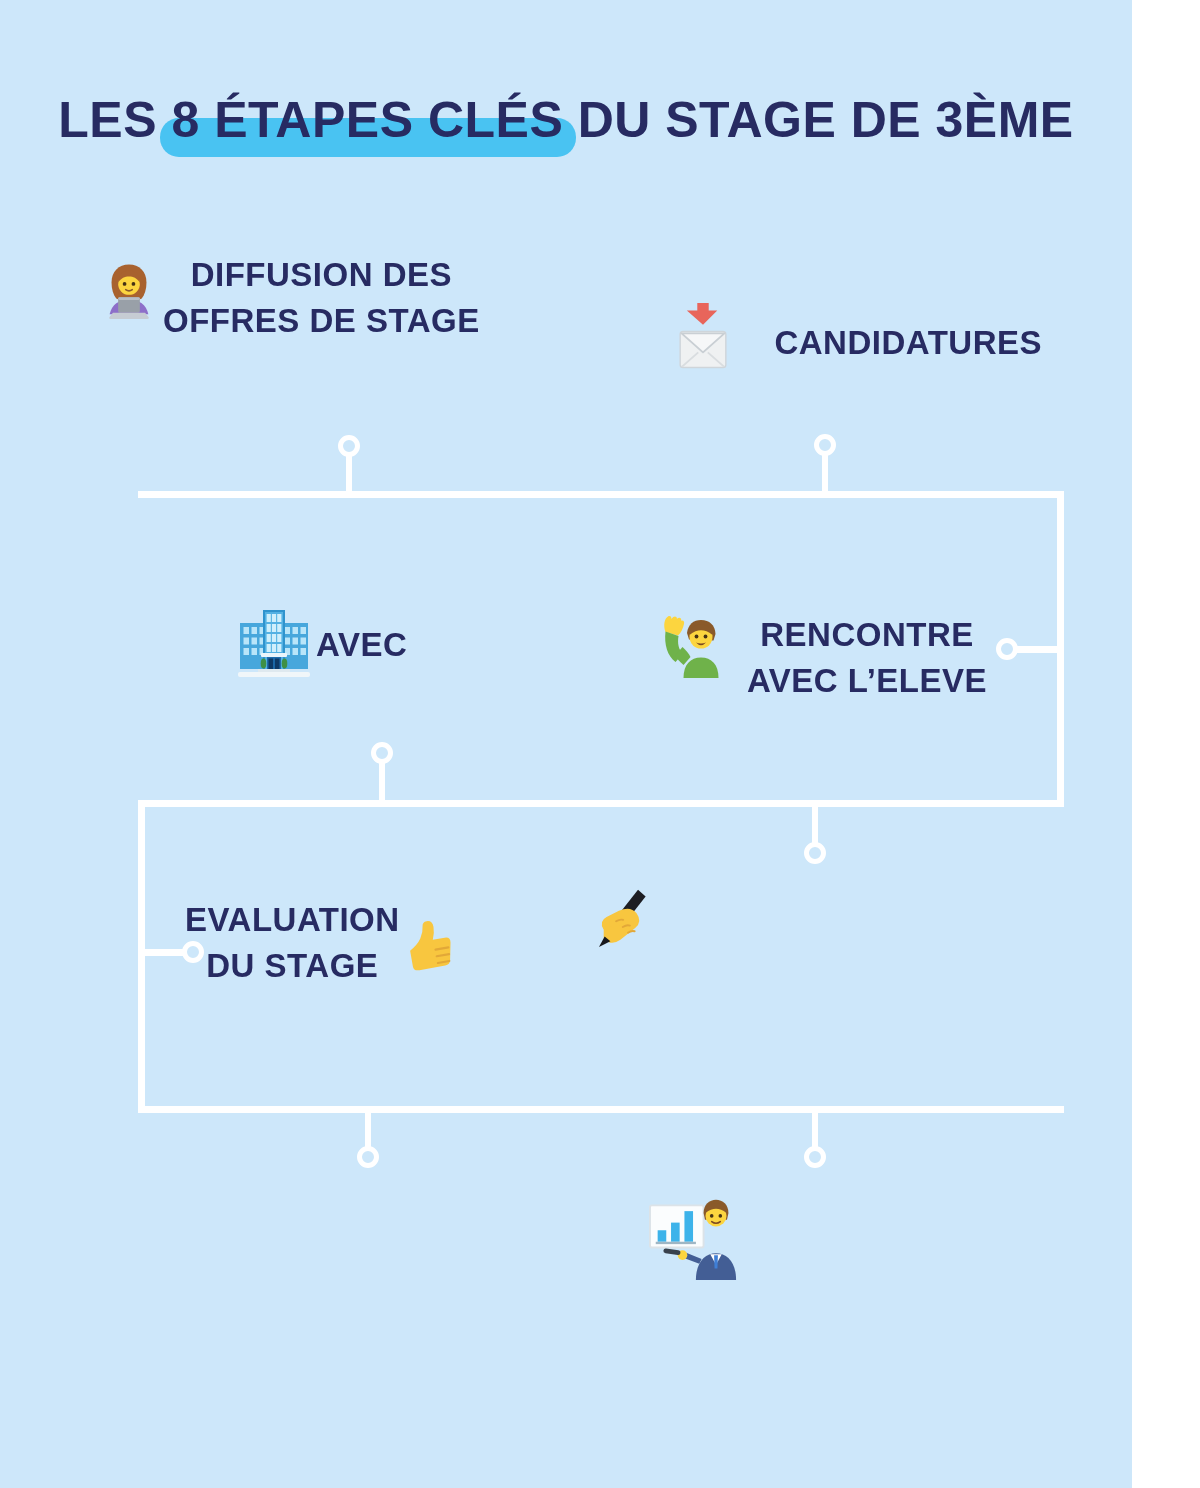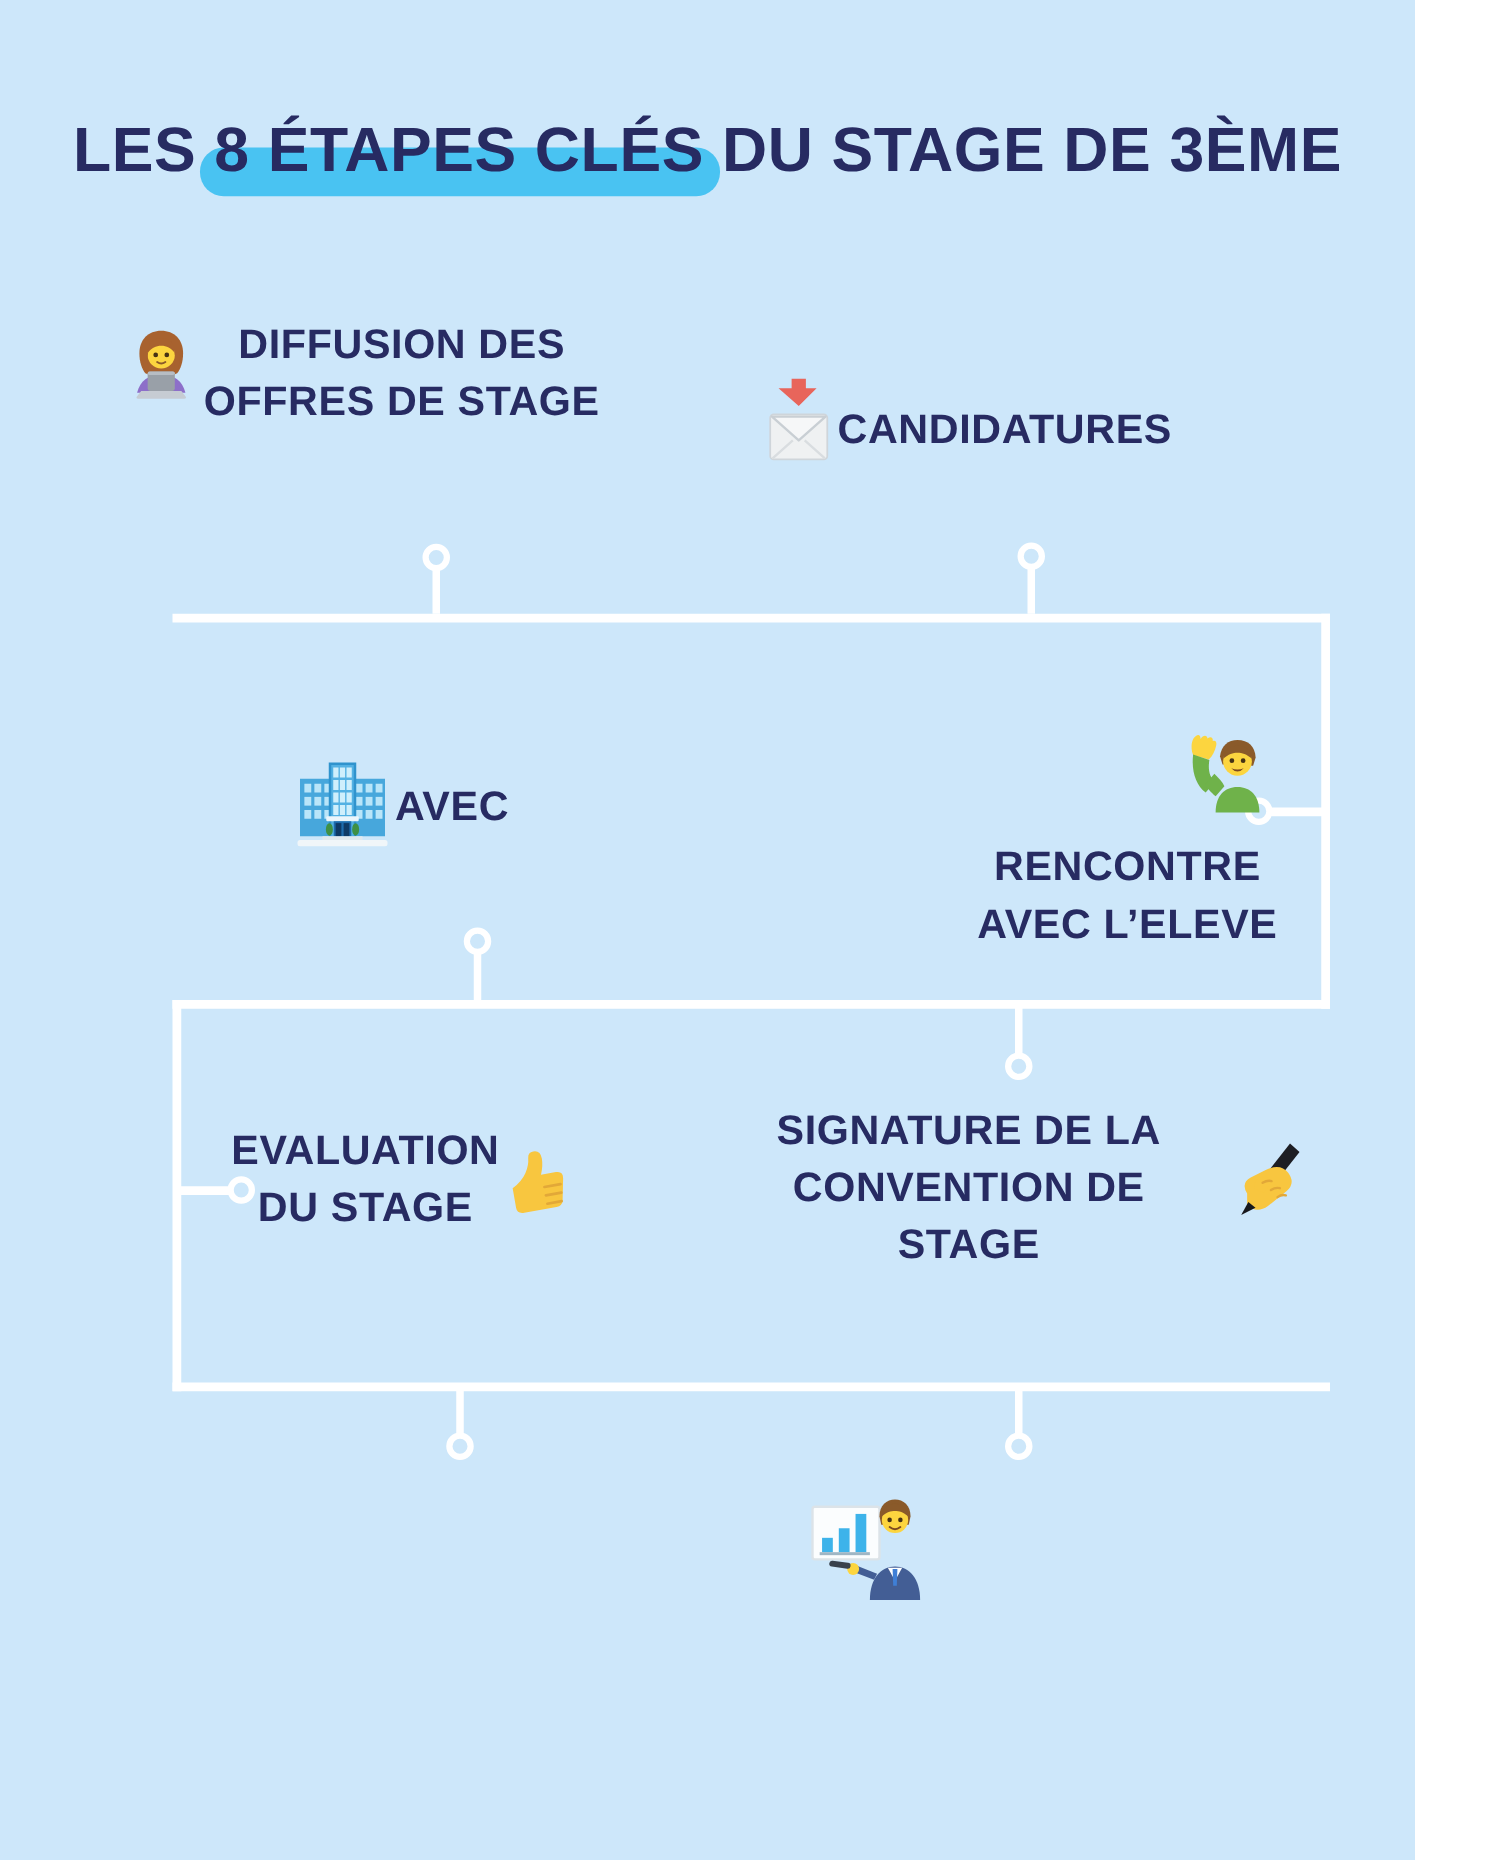--- a/index.html
+++ b/index.html
@@ -22,24 +22,24 @@
   .node{position:absolute;width:22px;height:22px;border:5px solid var(--line);
         border-radius:50%;background:transparent;}
 
   
   .step{position:absolute;display:flex;align-items:center;
         text-align:center;color:var(--ink);}
   .label{font-size:33px;font-weight:800;line-height:1.38;letter-spacing:.5px;
          white-space:pre-line;}
   .step svg{display:block;flex:none;}
   .s1{left:95px;top:252px;width:500px;}   .s1 svg{margin-bottom:12px;}
-  .s2{left:608px;top:301px;width:370px;}  .s2 svg{margin-bottom:6px;}
+  .s2{left:672px;top:301px;width:370px;justify-content:space-between;}  .s2 svg{margin-bottom:6px;}
   .s3{left:232px;top:601px;width:300px;}  .s3 svg{margin-bottom:4px;}
-  .s4{left:622px;top:584px;width:400px;flex-direction:column;justify-content:center;
-      align-items:flex-end;gap:14px;text-align:center;}
+  .s4{left:622px;top:612px;width:400px;flex-direction:row;justify-content:center;
+      align-items:flex-start;gap:14px;text-align:center;}
   .s5{left:185px;top:897px;width:300px;}  .s5 svg{margin-top:10px;}
   .s6{left:578px;top:881px;width:474px;}  .s6 svg{margin-top:6px;}
   .s7{left:218px;top:1184px;width:300px;} .s7 svg{margin-top:10px;}
   .s8{left:648px;top:1184px;width:334px;} .s8 svg{margin-top:8px;}
 </style>
 </head>
 <body>
 
 <div class="canvas">
 
@@ -178,22 +178,20 @@
 DU STAGE</div>
     <svg width="62" height="62" viewBox="0 0 64 64">
       <g transform="rotate(-10 32 36)">
         <path fill="#f8c63f" d="M11 31q8.5-4.5 12.5-10.5 4-6 4.5-12Q28.5 4 33 4q6 0 6 7 0 6-3 13h12.5q6 0 5 6L50 47.5q-1 5-6 5H17q-6 0-6-5z"></path>
         <path d="M37 34.5h13.5M37 41.5h13M37 48.5h12" stroke="#e2a838" stroke-width="2.2" fill="none" stroke-linecap="round"></path>
       </g>
     </svg>
   </div>
 
   <div class="step s6">
-    <div class="label">SIGNATURE DE LA
-CONVENTION DE STAGE</div>
     <svg width="80" height="80" viewBox="0 0 84 84">
       <polygon points="63,3 71,10 38,52 30,45" fill="#1d1e23"></polygon>
       <path fill="#f8c63f" d="M27 45q-5.5-9 3-13.5l13-6.5q12-5.5 18.5 2.5 6.5 9-1.5 15.5L44.5 55.5q-10 7-17.5-1.5z"></path>
       <path fill="#f8c63f" d="M33 41q-1-8 6-9.5t8.5 4L41 44z"></path>
       <path d="M40 36q4-2.5 7.5-1.5M47 42q4-2.5 7.5-1.5M52.5 48q3.5-2.5 7-1.5" stroke="#e2a838" stroke-width="2" fill="none" stroke-linecap="round"></path>
       <polygon points="22,63 28,52 34,57" fill="#17181c"></polygon>
     </svg>
   </div>
 
 

